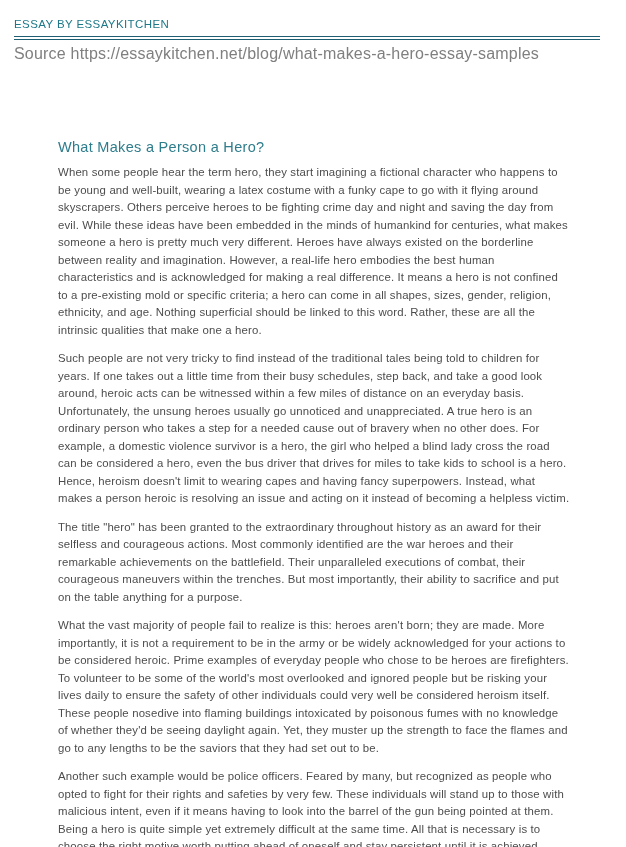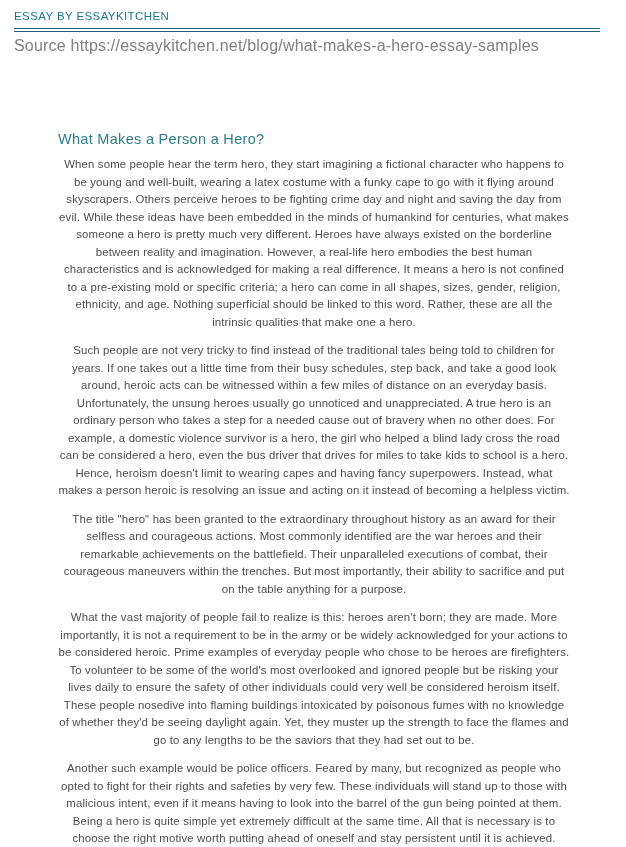--- a/index.html
+++ b/index.html
@@ -16,20 +16,21 @@
   }
   .page {
     position: relative;
     width: 626px;
     height: 847px;
     background: #ffffff;
     overflow: hidden;
   }
   .page-header {
     padding: 9px 12px 0 14px;
+    margin-top: 8px;
   }
   .brand {
     color: #1e7888;
     font-size: 11.5px;
     letter-spacing: 0.4px;
     line-height: 15px;
   }
   .double-rule {
     margin-top: 4px;
     width: 586px;
@@ -55,21 +56,21 @@
     font-weight: 400;
     letter-spacing: 0.3px;
     line-height: 19px;
   }
   .essay-paragraph {
     margin: 0 0 11px 0;
     color: #4c4c4c;
     font-size: 11.4px;
     letter-spacing: 0.15px;
     line-height: 17.5px;
-    text-align: center;
+    text-align: left;
   }
 </style>
 </head>
 <body>
 
 <div class="page">
 
   <header class="page-header">
     <div class="brand">ESSAY BY ESSAYKITCHEN</div>
     <div class="double-rule"></div>

